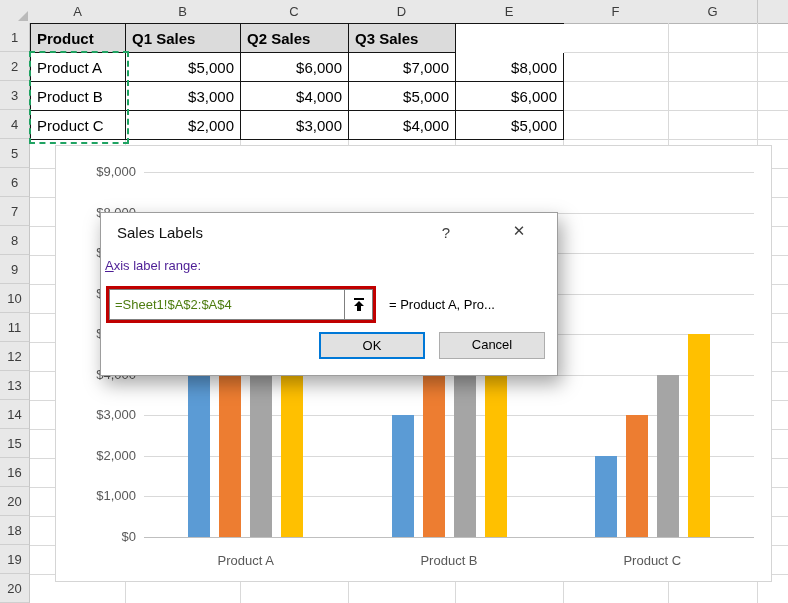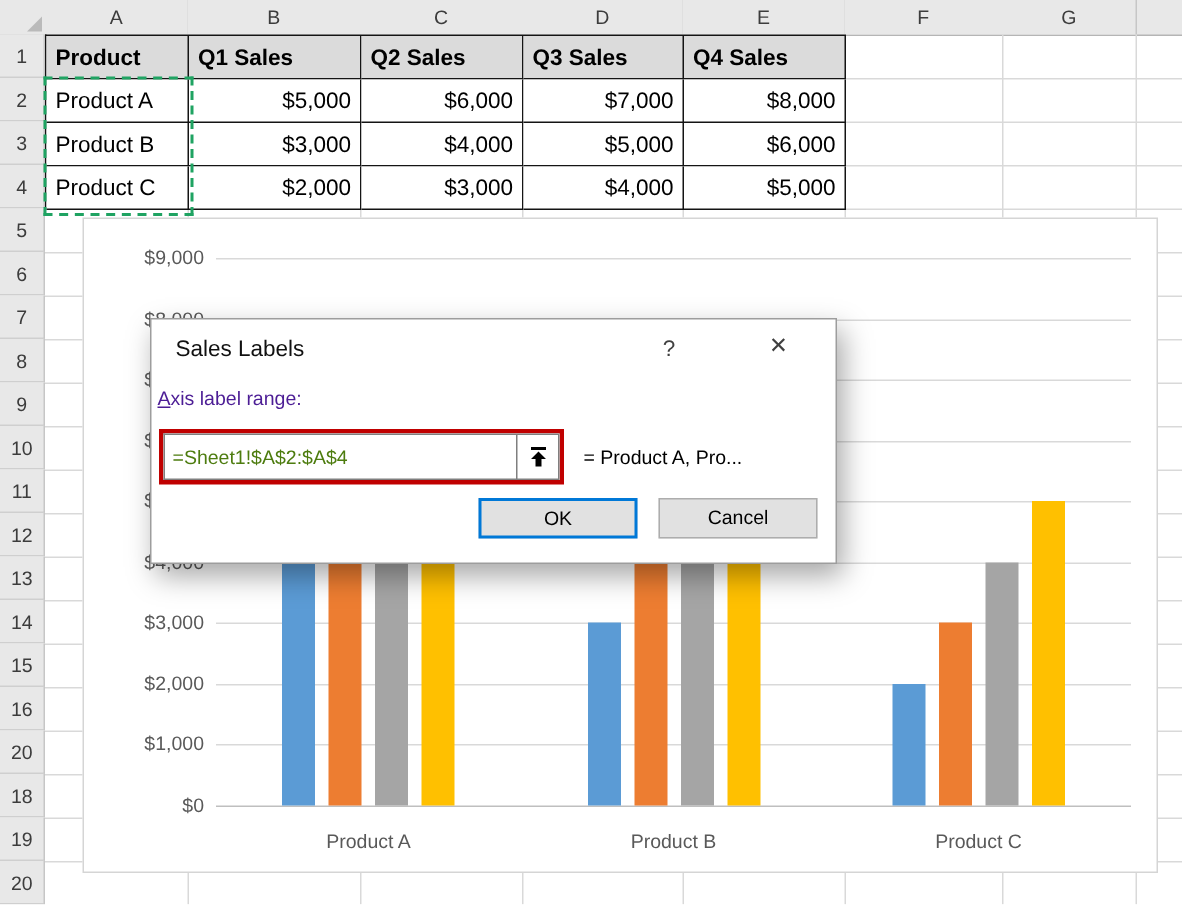--- a/index.html
+++ b/index.html
@@ -118,21 +118,20 @@
       <div class="gridline-v" style="left: 668px;"></div>
       <div class="gridline-v" style="left: 757px;"></div>
     </div>
 
   <div id="table" style="left: 30px; top: 23px;">
       <div class="t-row t-head">
         <div class="t-cell" style="width: 95px;">Product</div>
         <div class="t-cell" style="width: 115px;">Q1 Sales</div>
         <div class="t-cell" style="width: 108px;">Q2 Sales</div>
         <div class="t-cell" style="width: 107px;">Q3 Sales</div>
-        <div class="t-cell" style="width: 108px;">Q4 Sales</div>
       </div>
       <div class="t-row">
         <div class="t-cell" style="width: 95px;">Product A</div>
         <div class="t-cell num" style="width: 115px;">$5,000</div>
         <div class="t-cell num" style="width: 108px;">$6,000</div>
         <div class="t-cell num" style="width: 107px;">$7,000</div>
         <div class="t-cell num" style="width: 108px;">$8,000</div>
       </div>
       <div class="t-row">
         <div class="t-cell" style="width: 95px;">Product B</div>

